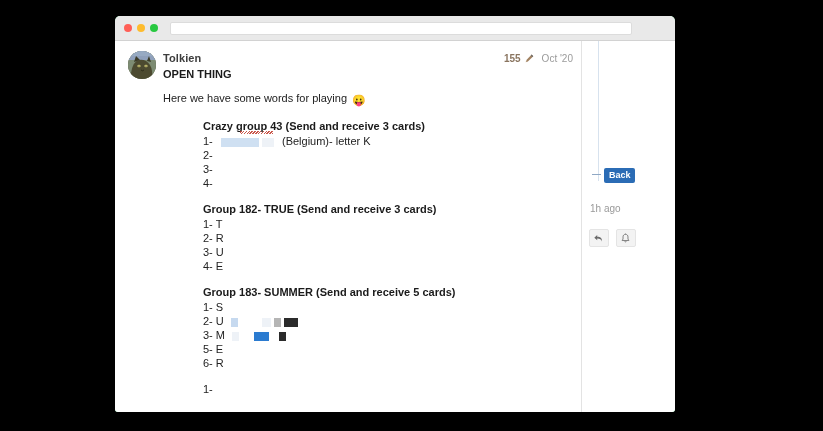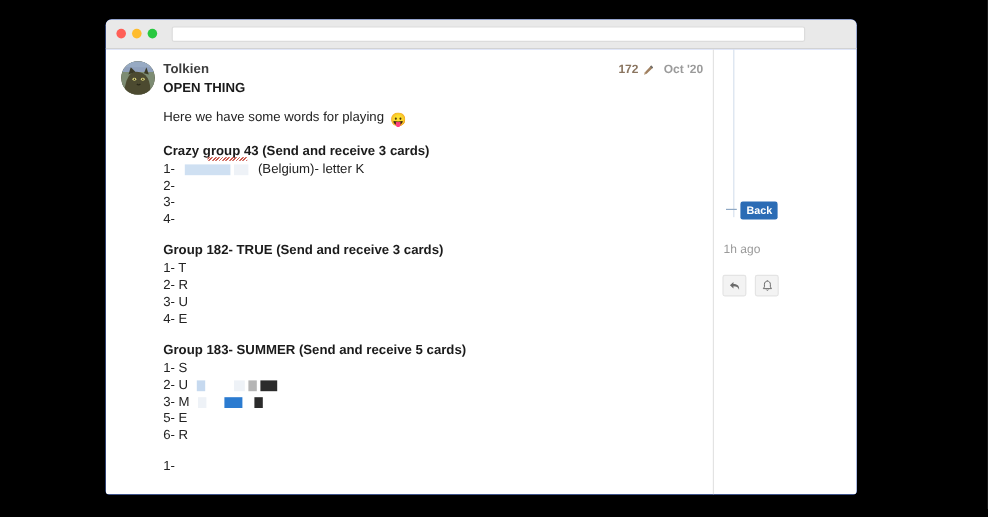--- a/index.html
+++ b/index.html
@@ -7,23 +7,23 @@
     width: 823px; height: 431px;
     background: #000000;
     font-family: "Liberation Sans", sans-serif;
     overflow: hidden;
   }
   #root { position: relative; width: 823px; height: 431px; background: #000; }
 
   
   .window {
     position: absolute;
-    left: 88px; top: 16px;
-    width: 626px; height: 396px;
-    background: #1d4ed8;
+    left: 115px; top: 16px;
+    width: 560px; height: 396px;
+    background: #86efac;
     border-radius: 5px 5px 3px 3px;
     overflow: hidden;
     box-shadow: 0 1px 4px rgba(0,0,0,0.45);
   }
   .titlebar {
     position: relative;
     height: 25px;
     background: #e9e9e9;
     border-bottom: 1px solid #d2d2d2;
     display: flex;
@@ -103,42 +103,41 @@
   .readcount {
     font-size: 10px;
     font-weight: 700;
     color: #8a7560;
   }
   .pencil-icon { display: block; }
   .postdate {
     font-size: 10px;
     color: #9b9b9b;
     margin-left: 4px;
-    font-weight: bold;
   }
 
   
   .body {
     position: absolute;
     left: 48px; top: 26px;
     right: 10px;
     font-size: 11px;
     color: #222222;
     line-height: 14px;
   }
   .b-head {
     font-weight: 700;
     font-size: 11px;
     color: #1b1b1b;
     margin-bottom: 3px;
   }
   .intro { margin: 10px 0 12px 0; font-size: 11px; color: #222; }
   .emoji { display: inline-block; vertical-align: -2px; margin-left: 2px; }
 
-  .group { margin-bottom: 12px; }
+  .group { margin-bottom: 12px; margin-left: 40px; }
   .g-title {
     font-weight: 700;
     font-size: 11px;
     color: #1b1b1b;
     margin-bottom: 1px;
     position: relative;
     display: inline-block;
   }
   .squiggle {
     position: absolute;
@@ -248,21 +247,21 @@
               <ellipse cx="18" cy="15" rx="1.6" ry="1.2" fill="#d8d27a"></ellipse>
               <circle cx="11" cy="15" r="0.6" fill="#221f14"></circle>
               <circle cx="18" cy="15" r="0.6" fill="#221f14"></circle>
               <path d="M13 19 Q14.5 20.5 16 19" stroke="#2a2818" stroke-width="0.9" fill="none"></path>
               <rect x="0" y="0" width="28" height="5" fill="#9aaec6" opacity="0.75"></rect>
             </svg>
           </div>
           <div class="username">Tolkien</div>
 
           <div class="post-meta">
-            <span class="readcount">172</span>
+            <span class="readcount">155</span>
             <svg class="pencil-icon" width="9" height="9" viewBox="0 0 10 10">
               <path d="M7.4 0.6 L9.2 2.4 L3.2 8.4 L0.8 9.2 L1.6 6.8 Z" fill="#a08060"></path>
               <path d="M7.4 0.6 L9.2 2.4 L8.2 3.4 L6.4 1.6 Z" fill="#6d6d6d"></path>
               <path d="M0.8 9.2 L1.6 6.8 L2.3 7.5 Z" fill="#d8c6ad"></path>
             </svg>
             <span class="postdate">Oct '20</span>
           </div>
         </div>
 
         <div class="body">

